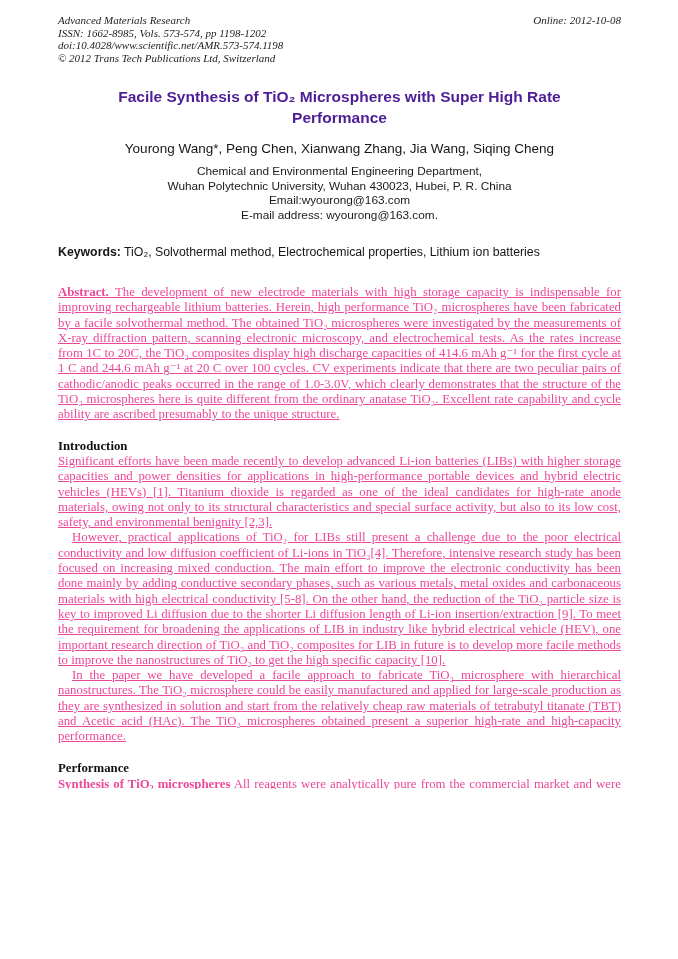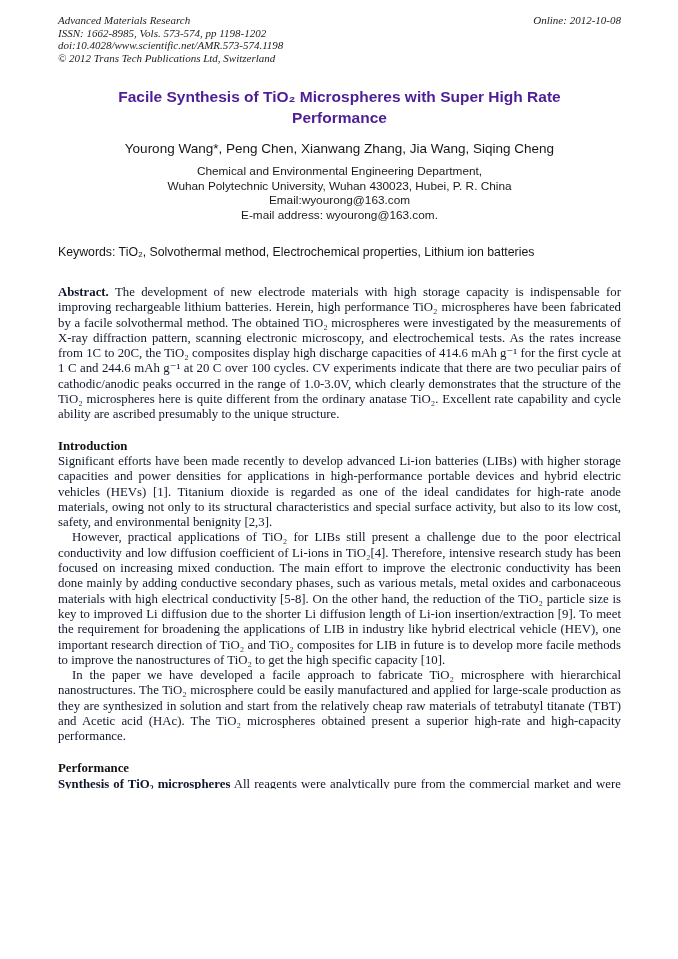--- a/index.html
+++ b/index.html
@@ -45,27 +45,28 @@
     text-align: center;
     font: 11.8px/14.4px "Liberation Sans", "DejaVu Sans", sans-serif;
     color: #1a1a1a;
   }
   
   .keywords {
     margin: 23px 0 0 0;
     font: 12.3px/15px "Liberation Sans", "DejaVu Sans", sans-serif;
     color: #161616;
   }
-  .keywords .kw-label { font-weight: normal; }
+  .keywords .kw-label { font-weight: bold; }
   
   .body-par {
     margin: 0;
     font: 12.8px/15.3px "Liberation Serif", "DejaVu Serif", serif;
     text-align: justify;
-    color: #0f172a;
+    color: #ec4899;
+    text-decoration: underline;
   }
   .abstract { margin-top: 25px; }
   .bold-lead { font-weight: bold; }
   .sec-heading {
     margin: 16px 0 0 0;
     font: bold 12.8px/15.3px "Liberation Serif", "DejaVu Serif", serif;
     color: #111;
   }
   .indent { text-indent: 14px; }
   .exp-par { line-height: 16.8px; }

